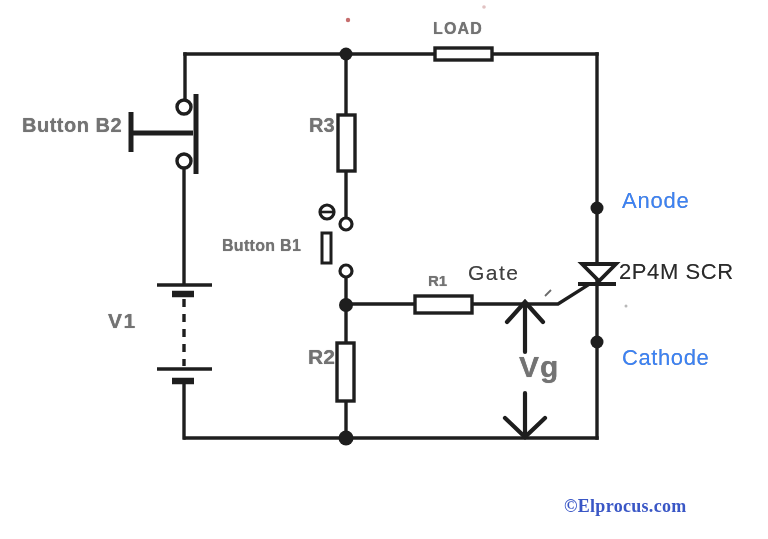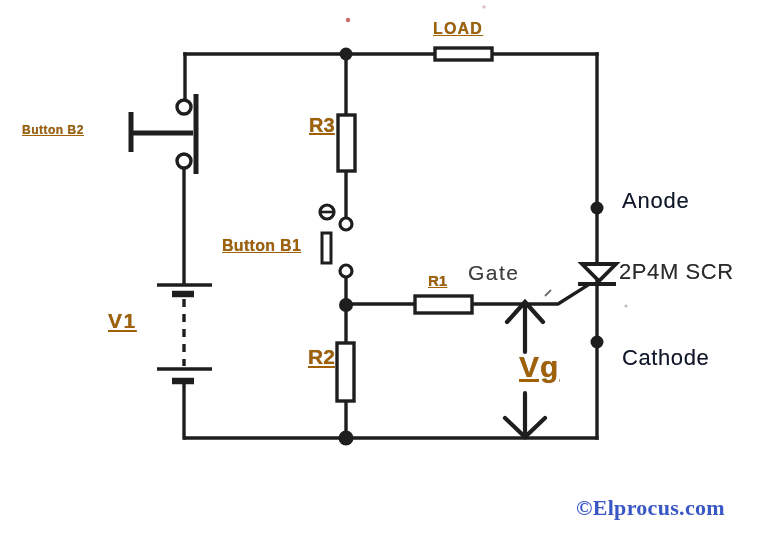--- a/index.html
+++ b/index.html
@@ -2,36 +2,36 @@
 <html><head>
 <meta charset="utf-8">
 <style>
   html,body{margin:0;padding:0;background:#ffffff;}
   .stage{
     position:relative;width:768px;height:539px;background:#ffffff;overflow:hidden;
     font-family:"Liberation Sans",sans-serif;
   }
   .stage svg{position:absolute;left:0;top:0;filter:blur(0.35px);}
   .lbl{position:absolute;white-space:nowrap;line-height:1;}
-  .clabel{font-weight:bold;color:#a16207;text-shadow:0 0 0.7px rgba(0,0,0,.55);text-decoration:underline;}
-  .tlabel{color:#0f172a;text-shadow:0 0 0.6px rgba(40,40,40,.45);}
-  #lbl-b2{left:22px;top:124px;font-size:12px;letter-spacing:.5px;}
+  .clabel{font-weight:bold;color:#737373;text-shadow:0 0 0.7px rgba(0,0,0,.55);}
+  .tlabel{color:#3b82f6;text-shadow:0 0 0.6px rgba(40,40,40,.45);}
+  #lbl-b2{left:22px;top:115px;font-size:20px;letter-spacing:.5px;}
   #lbl-b1{left:222px;top:238px;font-size:16px;letter-spacing:.3px;}
   #lbl-r3{left:309px;top:115px;font-size:20px;}
   #lbl-r2{left:308px;top:346px;font-size:21px;}
   #lbl-r1{left:428px;top:273px;font-size:15px;}
   #lbl-load{left:433px;top:21px;font-size:16px;letter-spacing:1.2px;}
   #lbl-v1{left:108px;top:310px;font-size:21px;letter-spacing:1.5px;}
   #lbl-vg{left:519px;top:352px;font-size:30px;letter-spacing:1px;}
   #lbl-gate{left:468px;top:262px;font-size:21px;letter-spacing:1.5px;color:#404040;}
   #lbl-anode{left:622px;top:190px;font-size:22px;letter-spacing:.8px;}
   #lbl-scr{left:619px;top:261px;font-size:22px;letter-spacing:.6px;color:#2b2b2b;}
   #lbl-cathode{left:622px;top:347px;font-size:22px;letter-spacing:.6px;}
   #lbl-watermark{
-    left:576px;top:497px;font-size:22px;font-weight:bold;
+    left:564px;top:497px;font-size:18px;font-weight:bold;
     font-family:"Liberation Serif",serif;color:#3a57c6;letter-spacing:.3px;
   }
 </style>
 </head>
 <body>
 
 <div class="stage">
 
   <svg width="768" height="539" viewBox="0 0 768 539">
 

